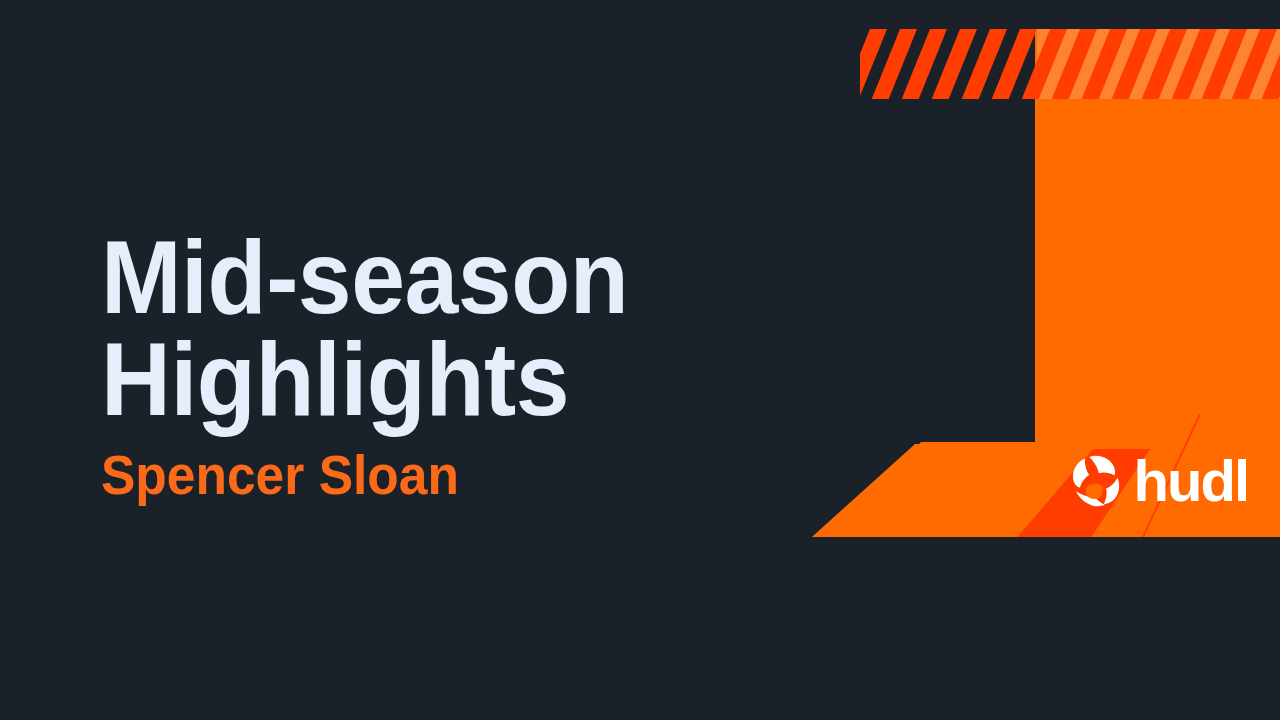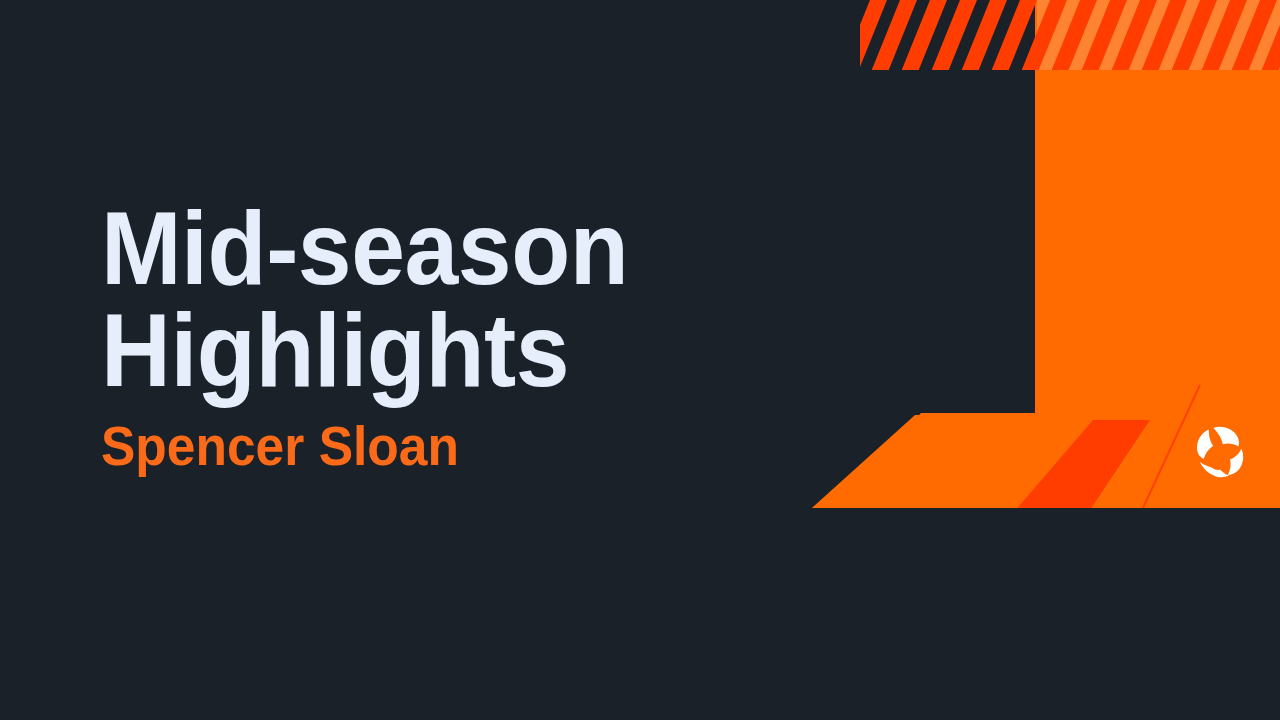--- a/index.html
+++ b/index.html
@@ -10,20 +10,21 @@
     overflow:hidden;
     background:#1b2129;
     font-family:"Liberation Sans", sans-serif;
   }
 
   #card {
     position:relative;
     width:1280px; height:508px;
     background:#1b2129;
     overflow:hidden;
+    margin-top:29px;
   }
 
   
   #bg-art {
     position:absolute;
     left:0; top:0;
     width:1280px; height:720px;
     display:block;
   }
 
@@ -237,15 +238,16 @@
         <path d="M88,44 C94,56 92,72 83,82 C77,88 70,91 64,91
                  C69,82 70,72 68,63 C77,60 84,53 88,44 Z"></path>
 
         <path d="M14,68 C20,80 30,90 44,94 C52,96 60,95 66,92
                  C58,89 52,84 48,78 C38,80 25,76 14,68 Z"></path>
 
         <path d="M36,58 C44,54 54,54 61,58 C64,66 62,75 56,80
                  C48,84 38,82 33,75 C31,69 32,62 36,58 Z" fill="#ff6b00"></path>
       </g>
     </svg>
+    <span id="hudl-wordmark">hudl</span>
   </div>
 
 </div>
 
 </body></html>

